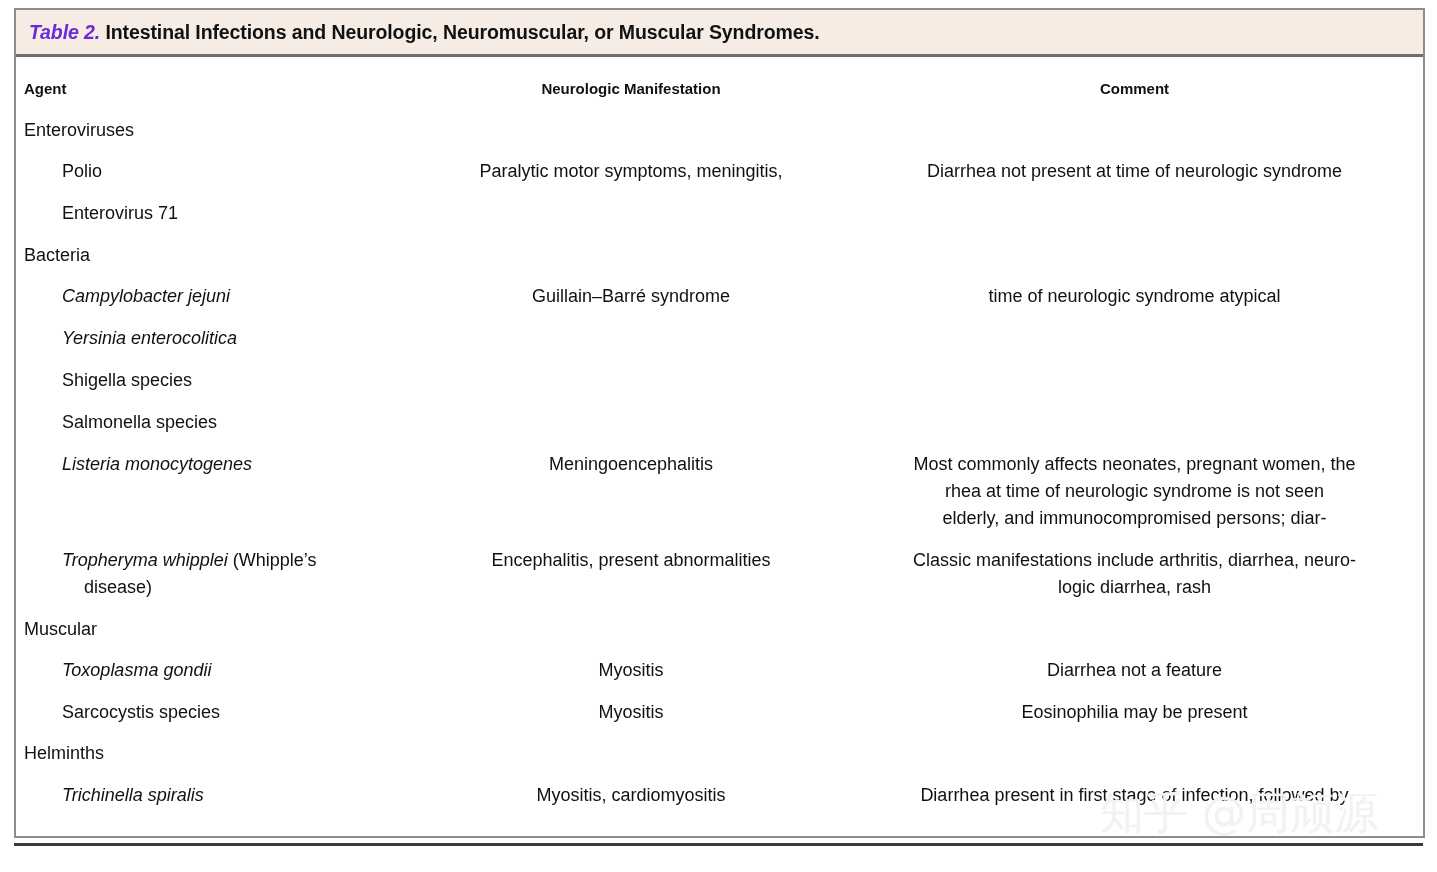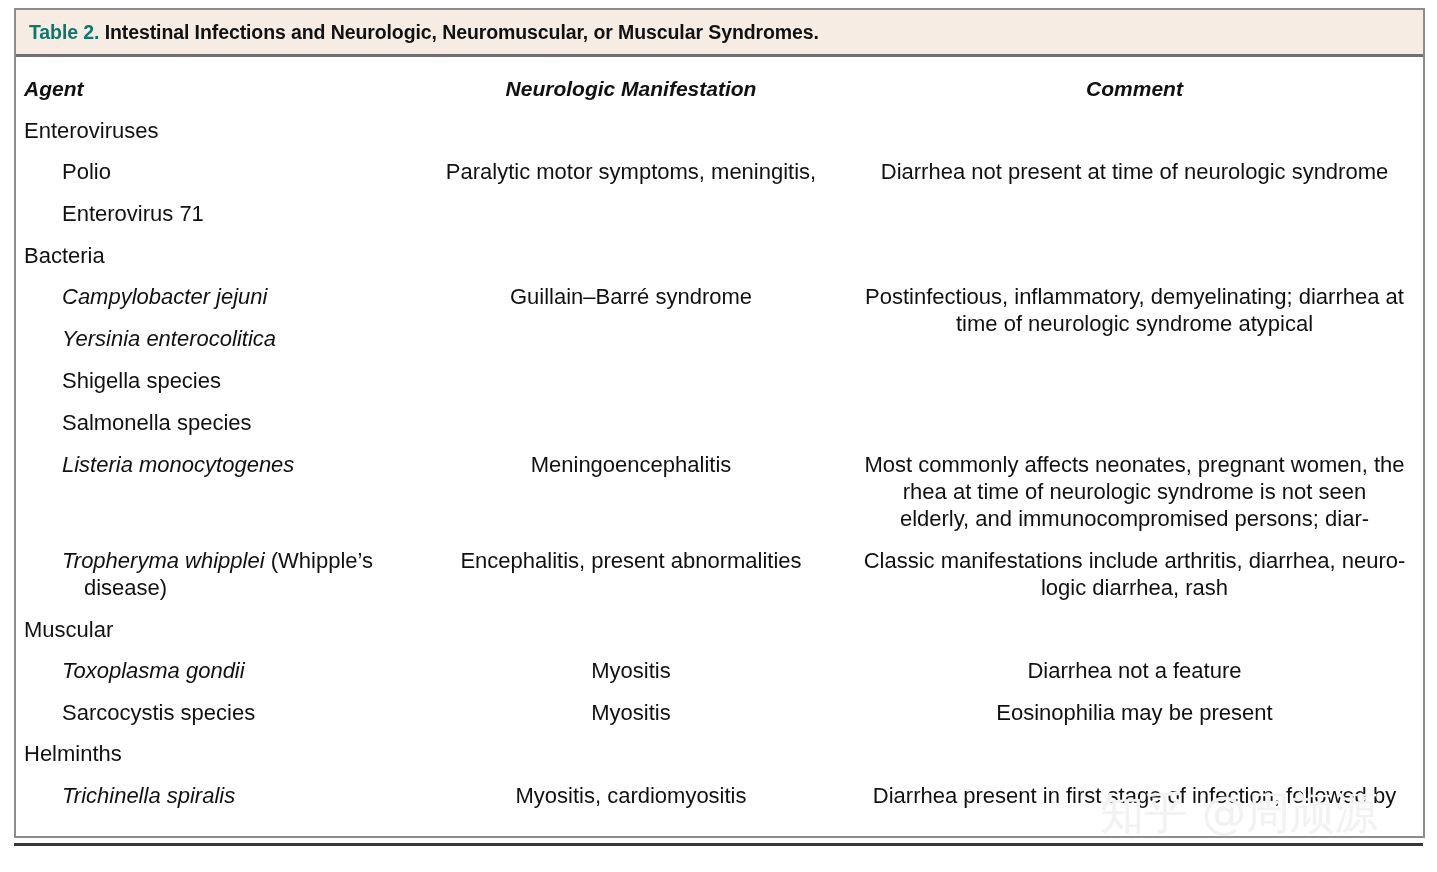--- a/index.html
+++ b/index.html
@@ -44,56 +44,56 @@
     padding-left: 13px;
     box-sizing: border-box;
   }
   .title-text {
     font-size: 19.5px;
     font-weight: bold;
     letter-spacing: -0.1px;
     white-space: nowrap;
   }
   .title-label {
-    color: #0f766e;
+    color: #6d28d9;
+    font-style: italic;
   }
   .title-rest {
     color: #111111;
   }
 
   
   .table-body {
     position: relative;
     height: 774px;
   }
 
   .row {
     position: absolute;
     left: 0;
     right: 0;
     display: block;
   }
 
   .cell {
     position: absolute;
-    font-size: 22px;
+    font-size: 18px;
     line-height: 27px;
     color: #111111;
   }
 
   
   .col-agent   { left: 8px;   width: 420px; text-align: left; }
   .col-manif   { left: 390px; width: 450px; text-align: center; }
   .col-comment { left: 836px; width: 565px; text-align: center; }
 
   
   .col-head .cell {
     font-weight: bold;
-    font-size: 21px;
-    font-style: italic;
+    font-size: 15px;
   }
 
   
   .hang {
     display: inline-block;
     text-align: center;
   }
 
   .indent-0 { padding-left: 0px; }
   .indent-1 { padding-left: 38px; }
@@ -164,21 +164,20 @@
       </div>
 
       <div class="row" style="top:185px;">
         <div class="cell col-agent indent-0">Bacteria</div>
       </div>
 
       <div class="row" style="top:226px;">
         <div class="cell col-agent indent-1 ital">Campylobacter jejuni</div>
         <div class="cell col-manif">Guillain–Barré syndrome</div>
         <div class="cell col-comment">
-          <span>Postinfectious, inflammatory, demyelinating; diarrhea at</span>
           <span class="l2" style="display:block;">time of neurologic syndrome atypical</span>
         </div>
       </div>
 
       <div class="row" style="top:268px;">
         <div class="cell col-agent indent-1 ital">Yersinia enterocolitica</div>
       </div>
 
       <div class="row" style="top:310px;">
         <div class="cell col-agent indent-1">Shigella species</div>

